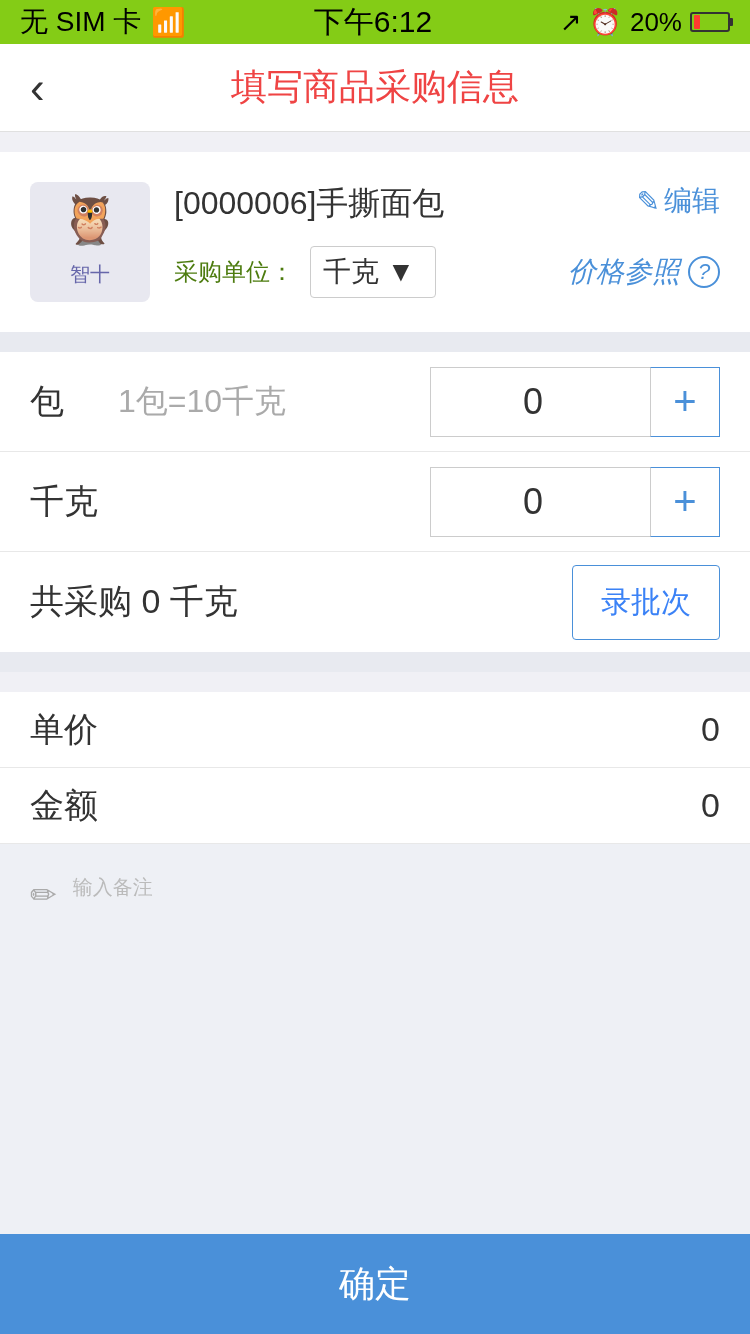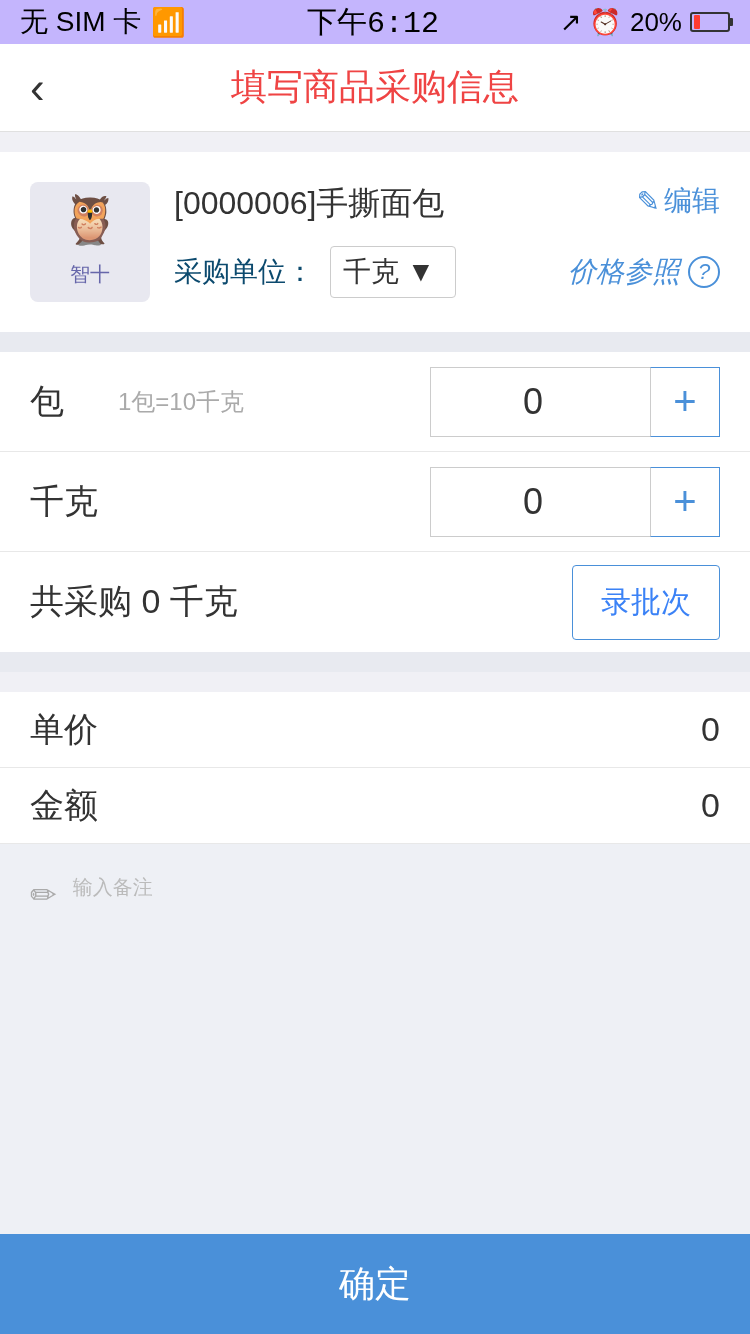--- a/index.html
+++ b/index.html
@@ -8,30 +8,30 @@
       width: 750px;
       min-height: 1334px;
       font-family: -apple-system, 'PingFang SC', 'Helvetica Neue', Arial, sans-serif;
       background: #f0f0f5;
       font-size: 32px;
     }
 
     
     .status-bar {
       height: 44px;
-      background: #c4b5fd;
+      background: #84cc16;
       display: flex;
       align-items: center;
       justify-content: space-between;
       padding: 0 20px;
       font-size: 28px;
       color: #000;
     }
     .status-left { display: flex; align-items: center; gap: 10px; }
-    .status-center { font-size: 30px; font-weight: 500; font-family: Liberation Mono, monospace; }
+    .status-center { font-size: 30px; font-weight: 500; }
     .status-right { display: flex; align-items: center; gap: 8px; font-size: 26px; }
     .battery-icon {
       display: inline-flex; align-items: center;
       border: 2px solid #333; border-radius: 3px; padding: 1px 2px;
       width: 40px; height: 20px; position: relative;
     }
     .battery-fill {
       height: 100%; width: 20%; background: #ff3b30; border-radius: 1px;
     }
     .battery-tip {
@@ -118,22 +118,22 @@
       gap: 4px;
       cursor: pointer;
     }
     .purchase-unit {
       display: flex;
       align-items: center;
       gap: 16px;
       margin-top: 20px;
     }
     .unit-label {
-      font-size: 28px;
-      color: #0c4a6e;
+      font-size: 24px;
+      color: #4d7c0f;
     }
     .unit-select {
       border: 1px solid #ccc;
       border-radius: 4px;
       padding: 6px 20px 6px 12px;
       font-size: 28px;
       color: #333;
       background: #fff;
       position: relative;
       display: flex;
@@ -178,21 +178,21 @@
       padding: 0 30px;
       height: 100px;
       border-bottom: 1px solid #e8e8e8;
     }
     .input-label {
       font-size: 34px;
       color: #333;
       min-width: 80px;
     }
     .input-sublabel {
-      font-size: 24px;
+      font-size: 32px;
       color: #aaa;
       margin-left: 8px;
     }
     .input-right {
       margin-left: auto;
       display: flex;
       align-items: center;
       gap: 0;
     }
     .qty-input {

